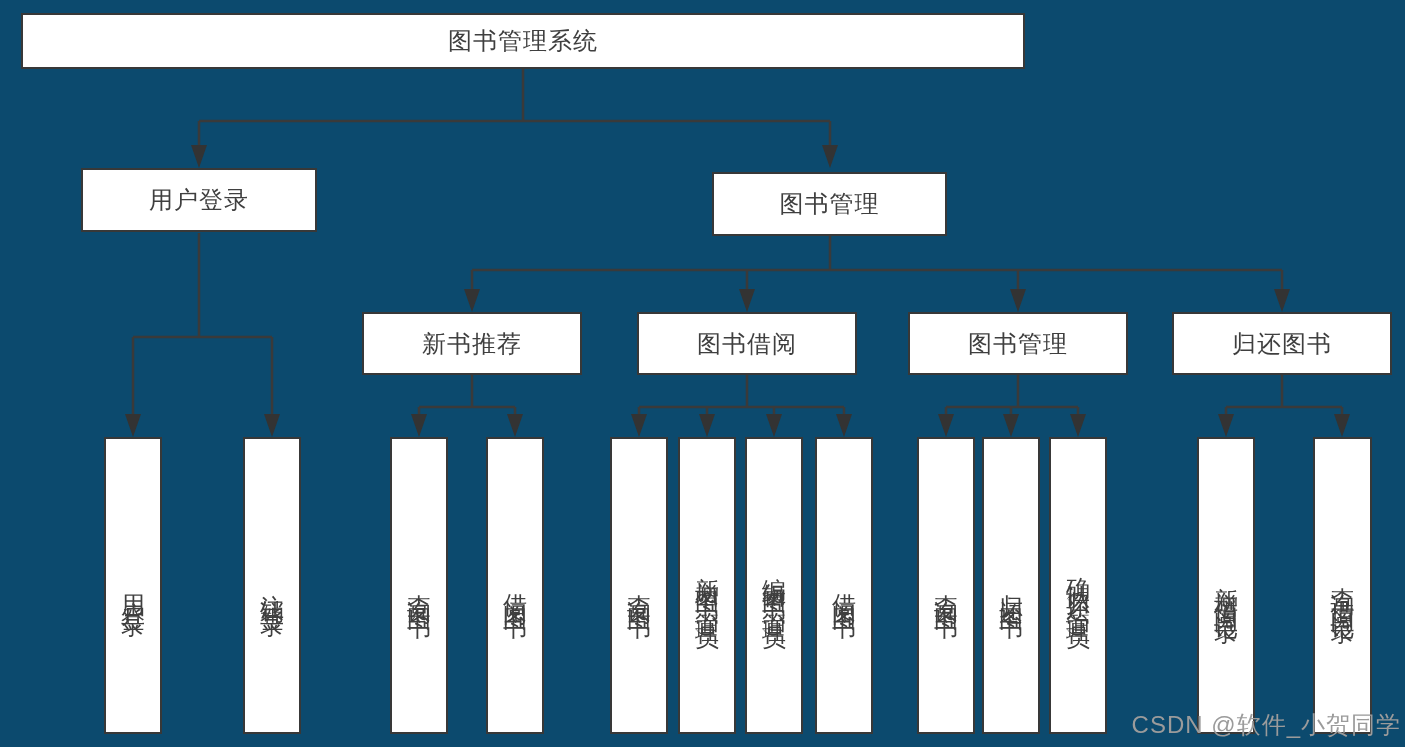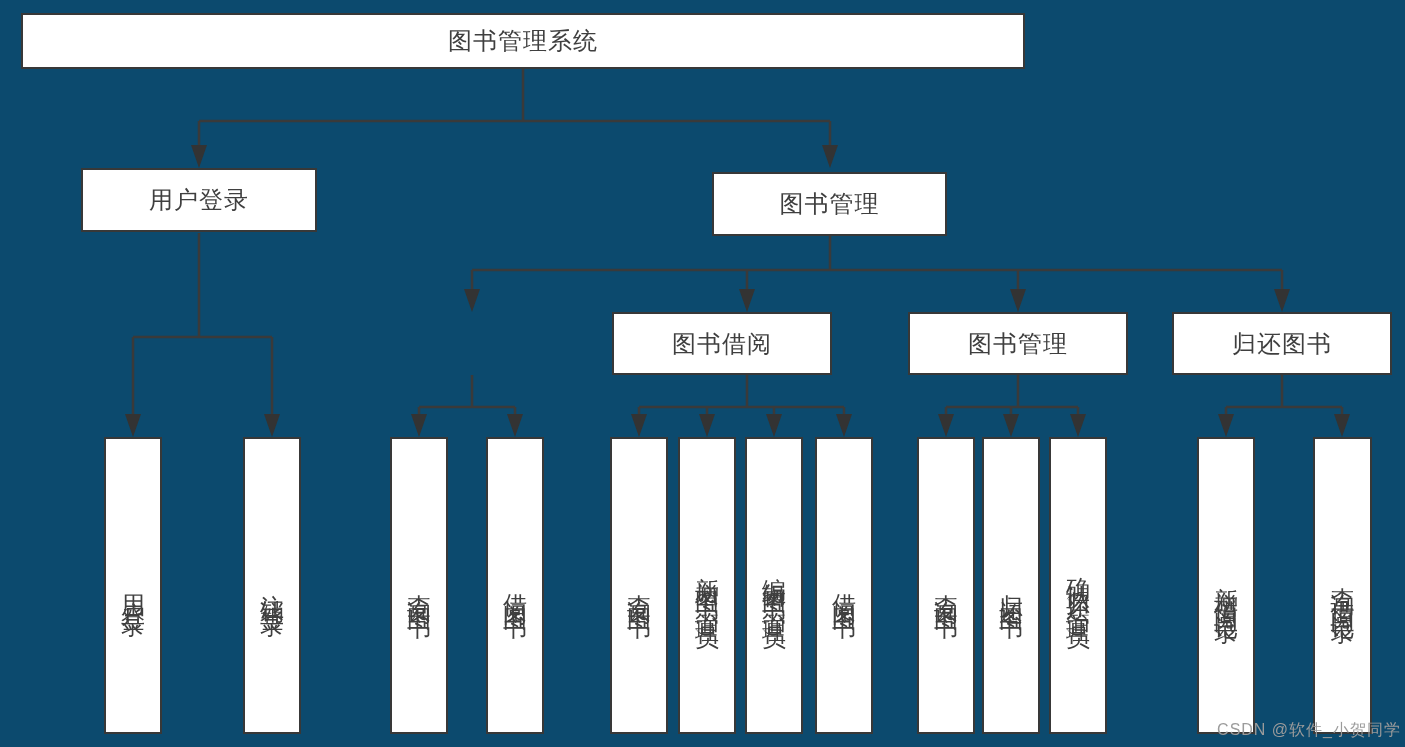--- a/index.html
+++ b/index.html
@@ -30,21 +30,21 @@
     writing-mode:vertical-rl;
     text-orientation:mixed;
     font-size:24px;
     letter-spacing:7px;
     margin-top:7px;
     white-space:nowrap;
   }
   .watermark{
     position:absolute;
     right:4px;bottom:6px;
-    font-size:16px;
+    font-size:24px;
     color:#9b9b9b;
     letter-spacing:1px;
     white-space:nowrap;
   }
 </style>
 </head>
 <body>
 
 <div class="canvas">
 
@@ -74,21 +74,24 @@
     <span class="hlabel">图书管理系统</span>
   </div>
 
   <div class="box" style="left:81px;top:168px;width:236px;height:64px">
     <span class="hlabel">用户登录</span>
   </div>
   <div class="box" style="left:712px;top:172px;width:235px;height:64px">
     <span class="hlabel">图书管理</span>
   </div>
 
-  <div class="box" style="left:612px;top:312px;width:220px;height:63px">
+  <div class="box" style="left:362px;top:312px;width:220px;height:63px">
+    <span class="hlabel">新书推荐</span>
+  </div>
+  <div class="box" style="left:637px;top:312px;width:220px;height:63px">
     <span class="hlabel">图书借阅</span>
   </div>
   <div class="box" style="left:908px;top:312px;width:220px;height:63px">
     <span class="hlabel">图书管理</span>
   </div>
   <div class="box" style="left:1172px;top:312px;width:220px;height:63px">
     <span class="hlabel">归还图书</span>
   </div>
 
   <div class="box" style="left:104px;top:437px;width:58px;height:297px">

